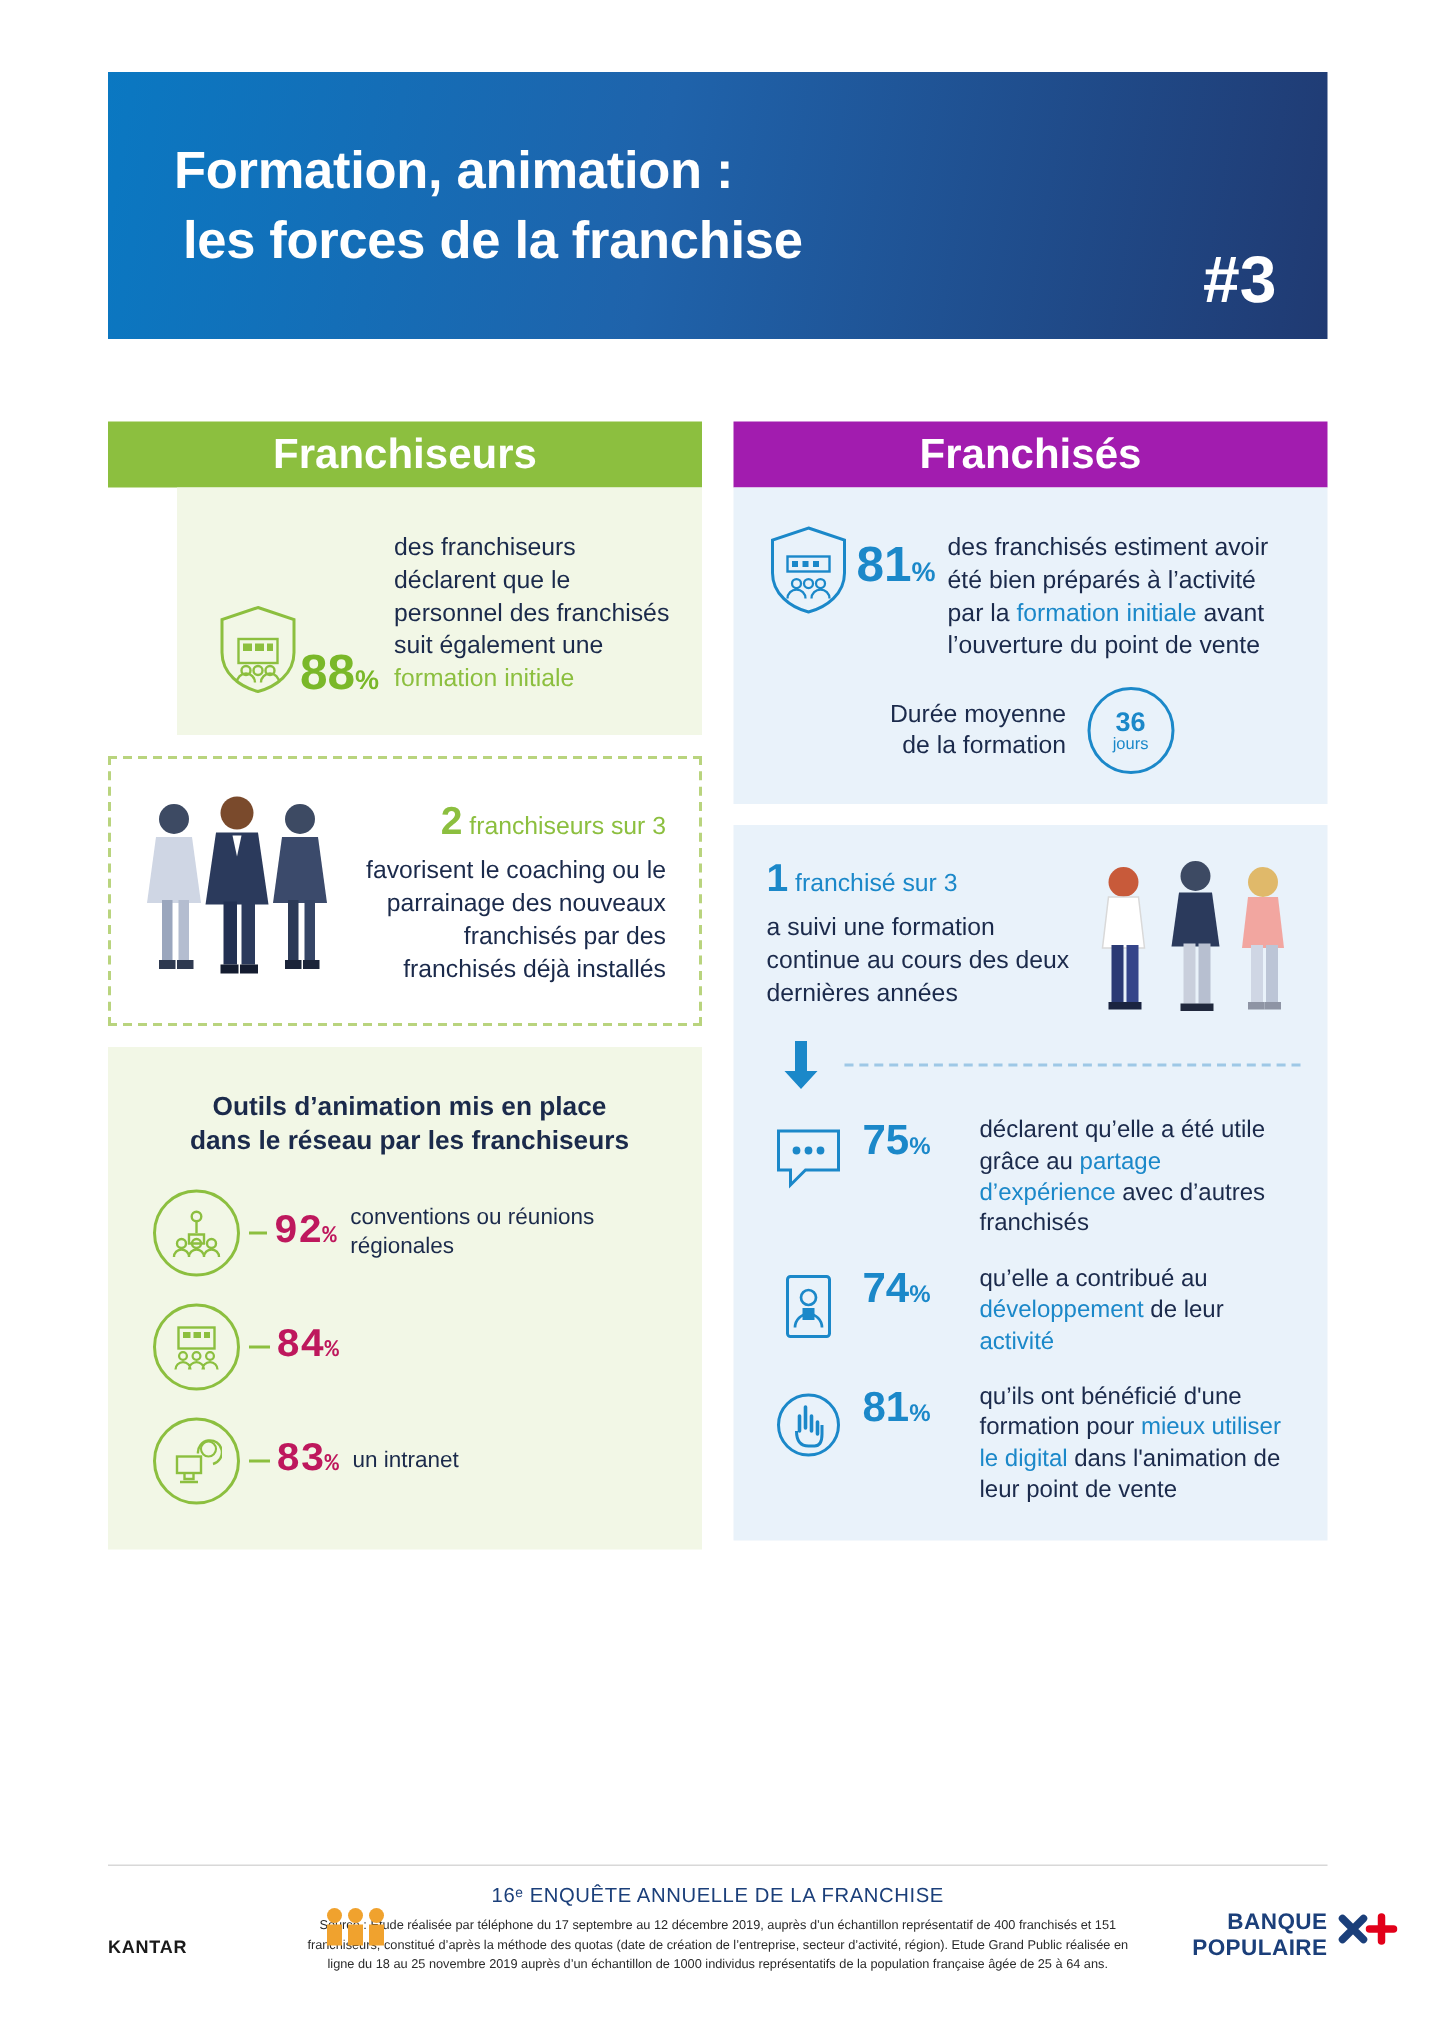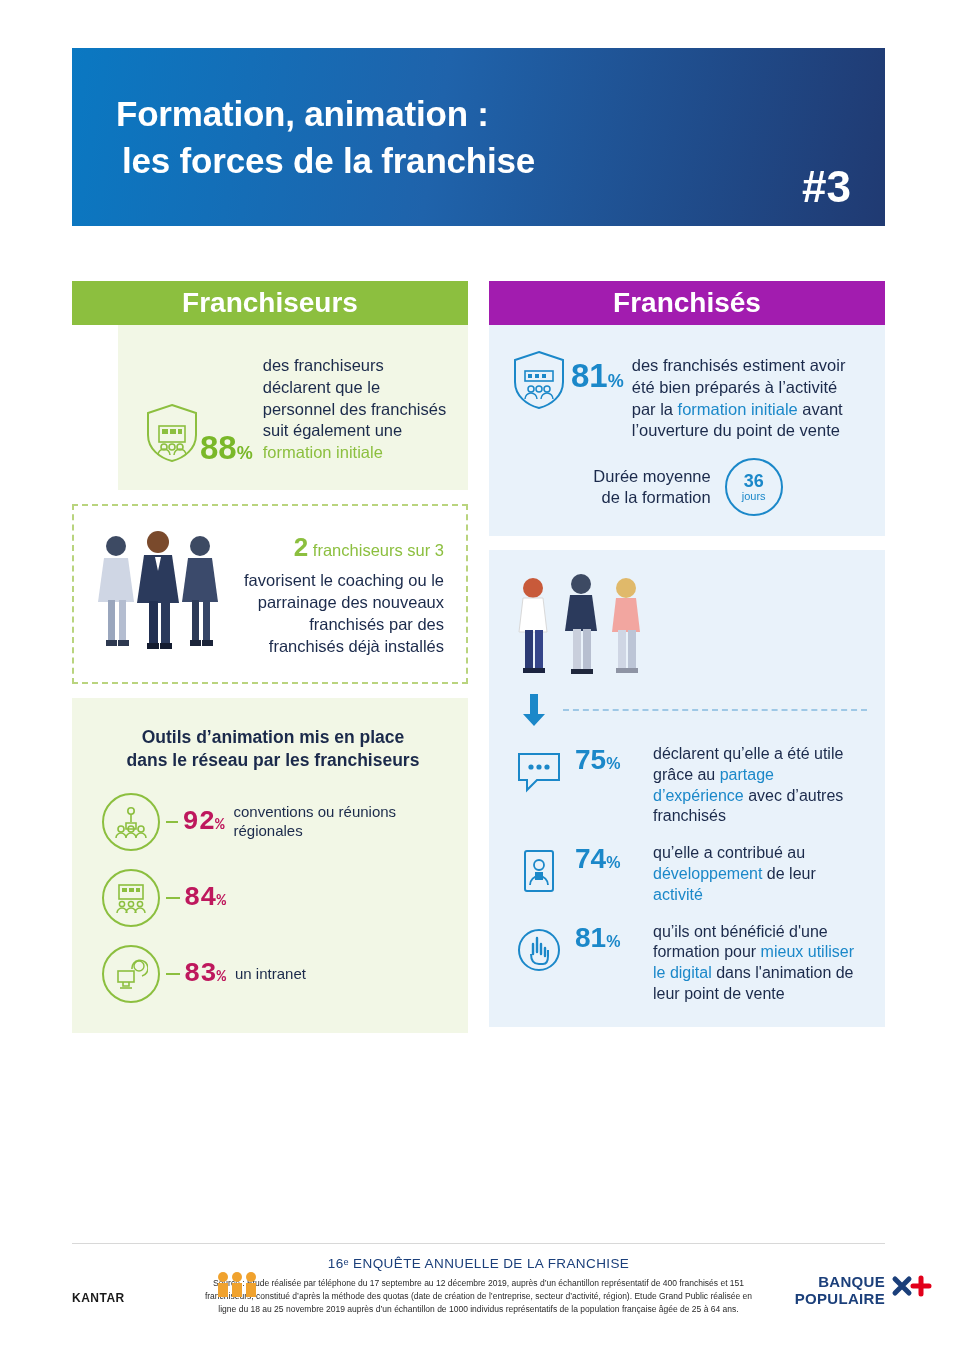--- a/index.html
+++ b/index.html
@@ -285,20 +285,27 @@
       </div>
       <div class="bubble">
         <b>36</b>
         <span>jours</span>
       </div>
     </div>
   </div>
 
   <div class="panel-blue b2r" style="margin-top:14px;">
     <div class="hdr">
+      <div style="flex:1;">
+        <div class="lead txt-dark">
+          <b>1</b>
+          <span class="txt-blue">franchisé sur 3</span>
+        </div>
+        <div class="txt txt-dark">a suivi une formation continue au cours des deux dernières années</div>
+      </div>
       <svg width="140" height="118" viewBox="0 0 140 118">
 
         <circle cx="22" cy="18" r="10" fill="#c85a3a"></circle>
         <path d="M12 28 h20 l4 34 h-28 z" fill="#ffffff" stroke="#d9d9d9"></path>
         <rect x="14" y="60" width="8" height="38" fill="#2b3a74"></rect>
         <rect x="24" y="60" width="8" height="38" fill="#35458a"></rect>
         <rect x="12" y="98" width="11" height="5" fill="#1b2440"></rect>
         <rect x="23" y="98" width="11" height="5" fill="#1b2440"></rect>
 
         <circle cx="70" cy="14" r="10" fill="#3d4a63"></circle>

